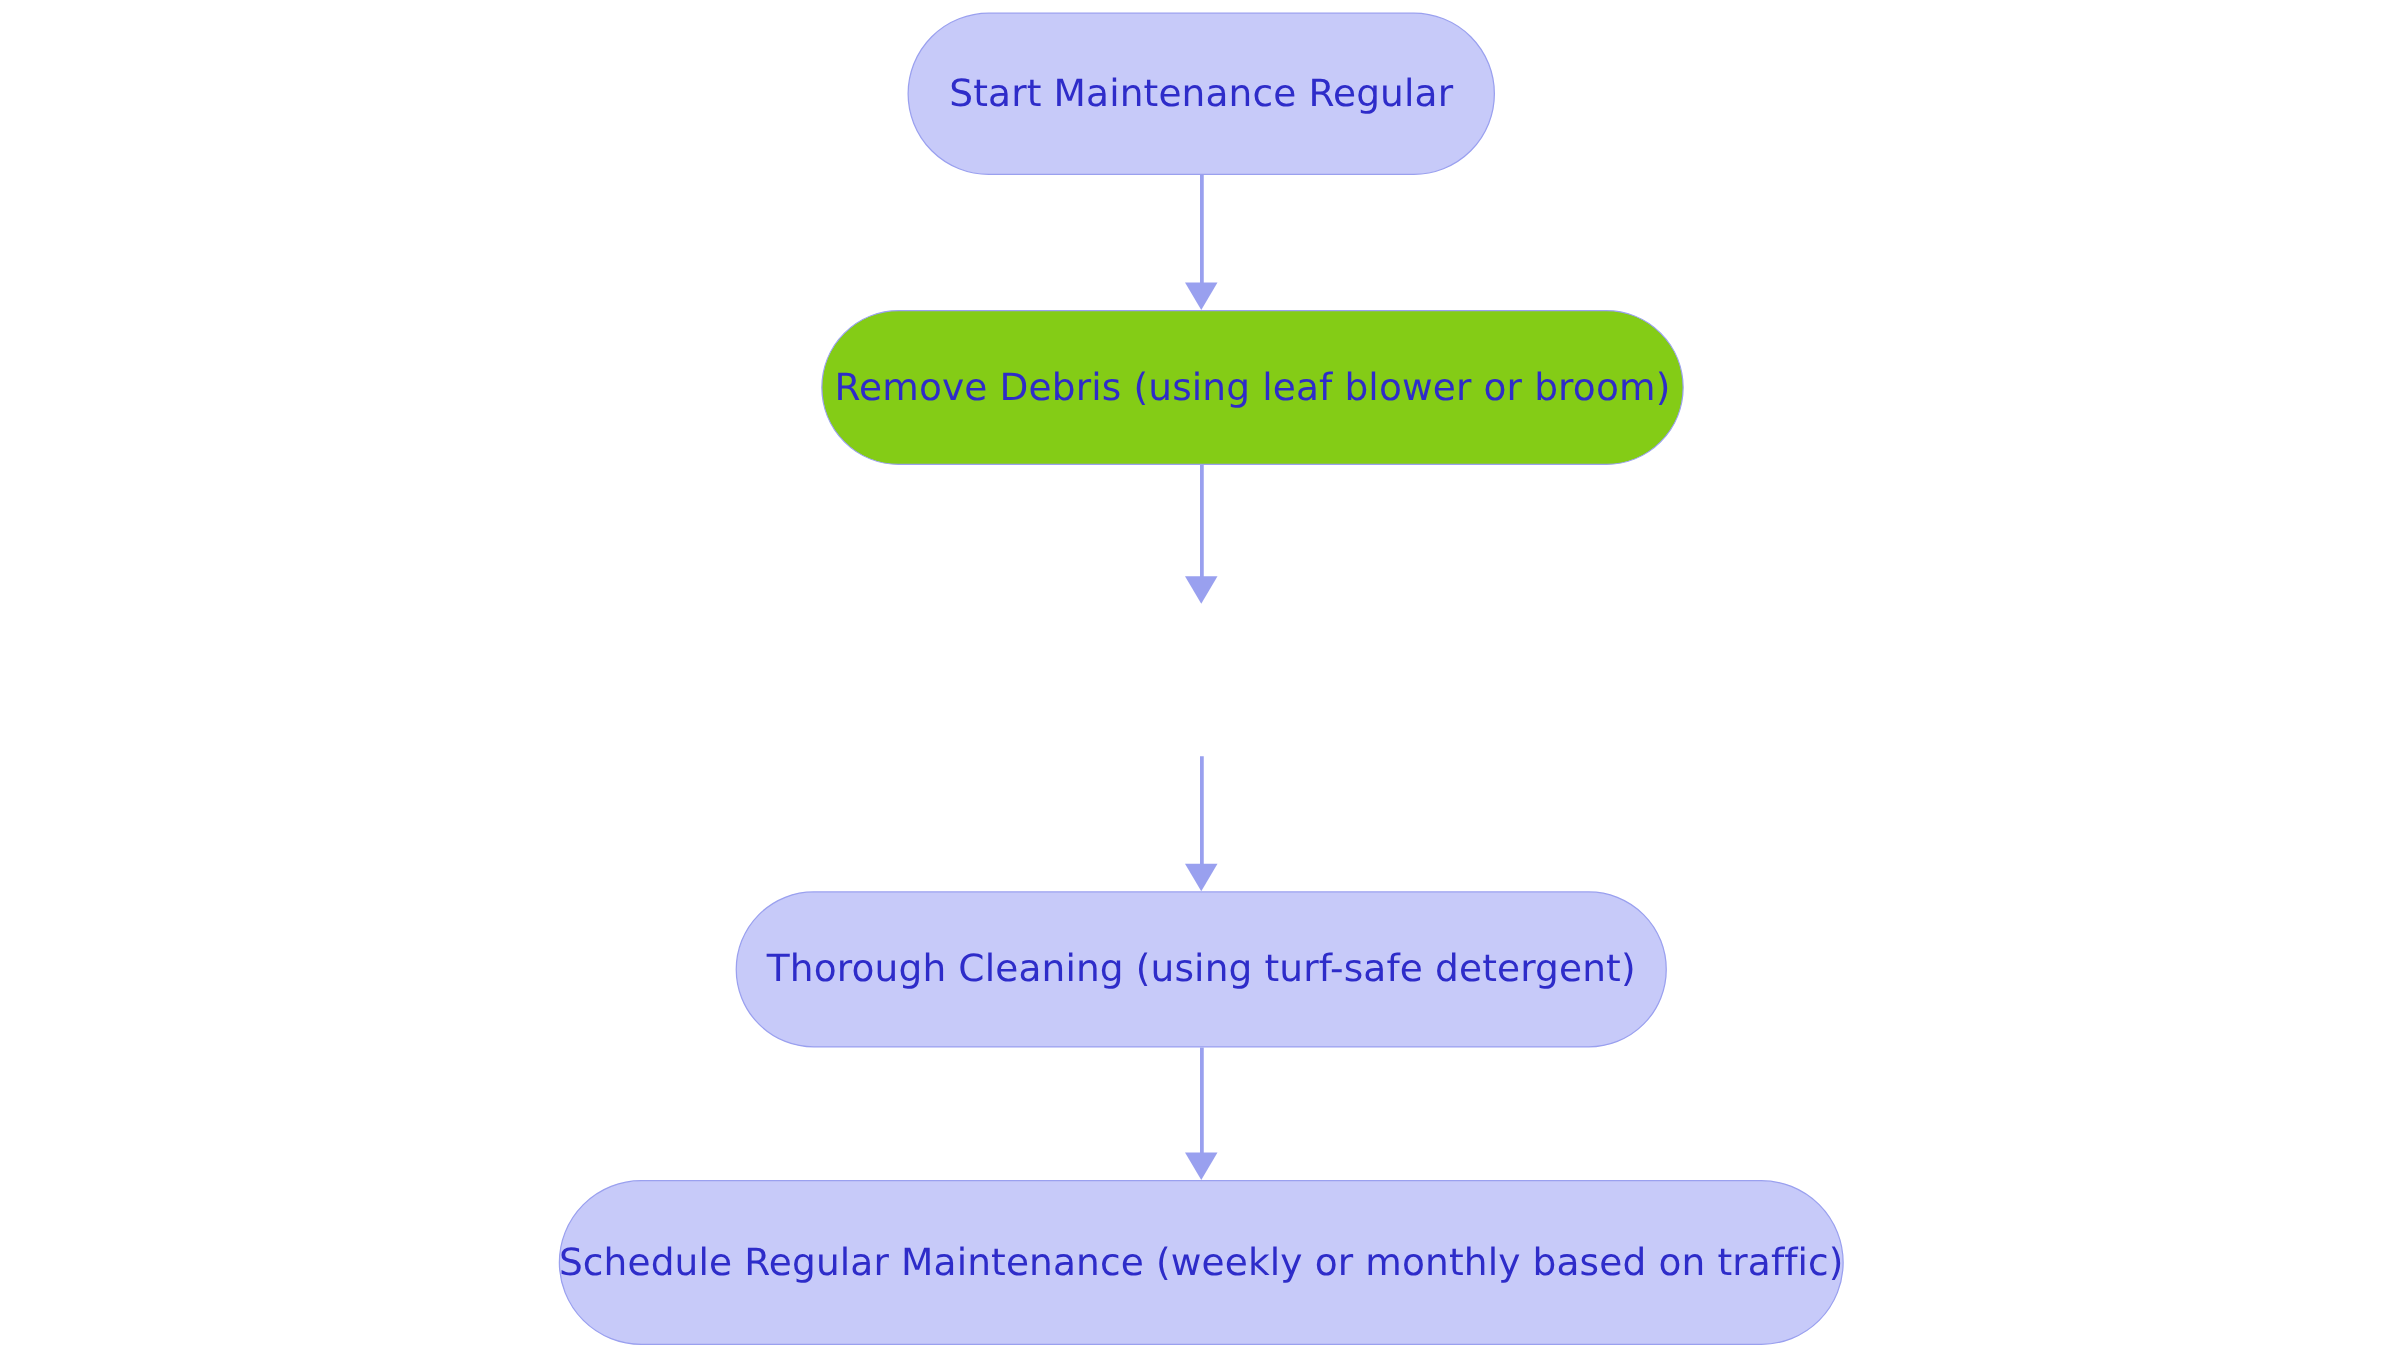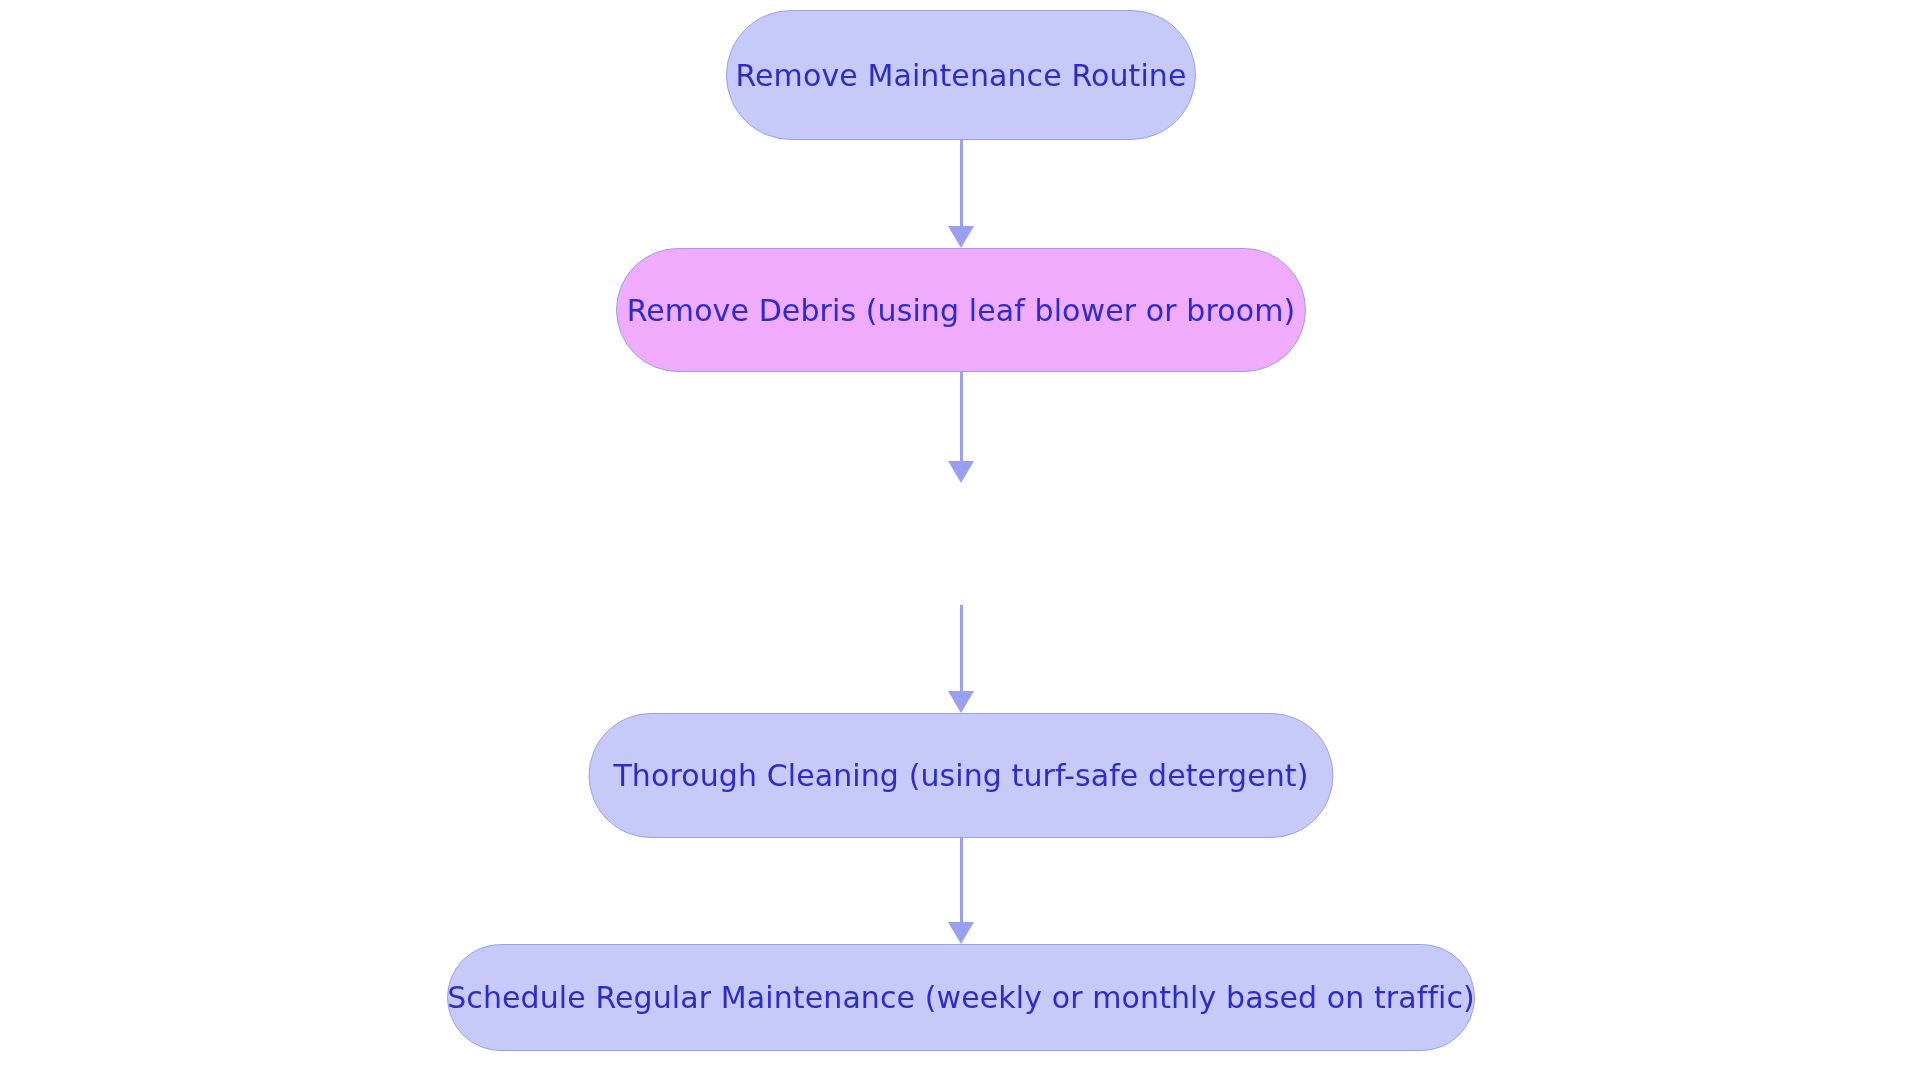--- a/index.html
+++ b/index.html
@@ -75,24 +75,24 @@
     </div>
     <div class="edge" style="left: 961px; top: 605px; width: 30px; height: 108px;">
       <div class="edge-stem" style="height: 88px; background: rgb(153, 160, 239);"></div>
       <div class="edge-head" style="border-top-color: rgb(153, 160, 239);"></div>
     </div>
     <div class="edge" style="left: 961px; top: 838px; width: 30px; height: 106px;">
       <div class="edge-stem" style="height: 86px; background: rgb(153, 160, 239);"></div>
       <div class="edge-head" style="border-top-color: rgb(153, 160, 239);"></div>
     </div>
     <div class="flow-node" style="left: 961px; top: 10px; width: 470px; height: 130px; background: rgb(199, 202, 249); border-color: rgb(154, 160, 239);">
-      <span class="flow-node-label" style="color: rgb(46, 44, 201); font-size: 30px;">Remove Maintenance Routine</span>
+      <span class="flow-node-label" style="color: rgb(46, 44, 201); font-size: 30px;">Start Maintenance Regular</span>
     </div>
-    <div class="flow-node" style="left: 961px; top: 248px; width: 690px; height: 124px; background: #f0abfc; border-color: rgb(154, 160, 239);">
+    <div class="flow-node" style="left: 1002px; top: 248px; width: 690px; height: 124px; background: #84cc16; border-color: rgb(154, 160, 239);">
       <span class="flow-node-label" style="color: rgb(46, 44, 201); font-size: 30px;">Remove Debris (using leaf blower or broom)</span>
     </div>
     <div class="flow-node" style="left: 961px; top: 713px; width: 745px; height: 125px; background: rgb(199, 202, 249); border-color: rgb(154, 160, 239);">
       <span class="flow-node-label" style="color: rgb(46, 44, 201); font-size: 30px; text-align: right;">Thorough Cleaning (using turf-safe detergent)</span>
     </div>
-    <div class="flow-node" style="left: 961px; top: 944px; width: 1028px; height: 107px; background: rgb(199, 202, 249); border-color: rgb(154, 160, 239);">
+    <div class="flow-node" style="left: 961px; top: 944px; width: 1028px; height: 132px; background: rgb(199, 202, 249); border-color: rgb(154, 160, 239);">
       <span class="flow-node-label" style="color: rgb(46, 44, 201); font-size: 30px;">Schedule Regular Maintenance (weekly or monthly based on traffic)</span>
     </div>
   </div>
 
 </body></html>

